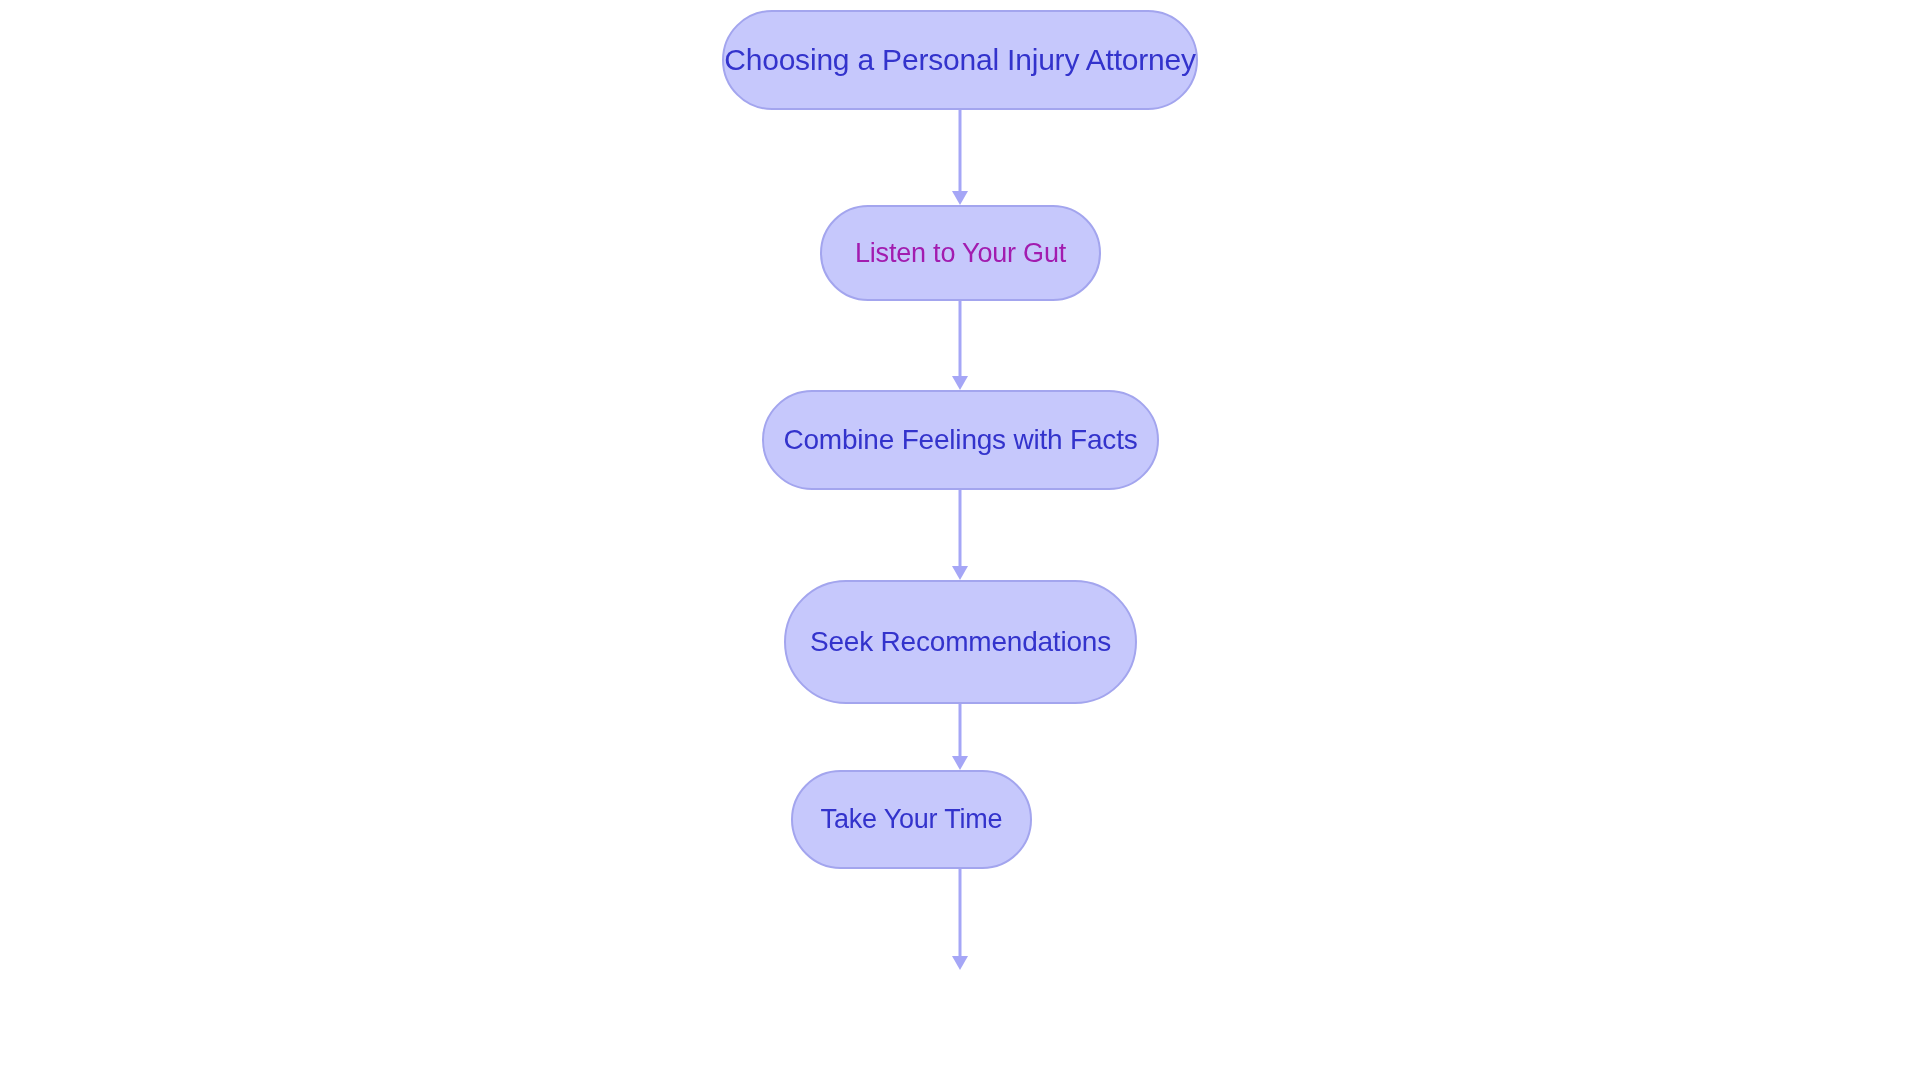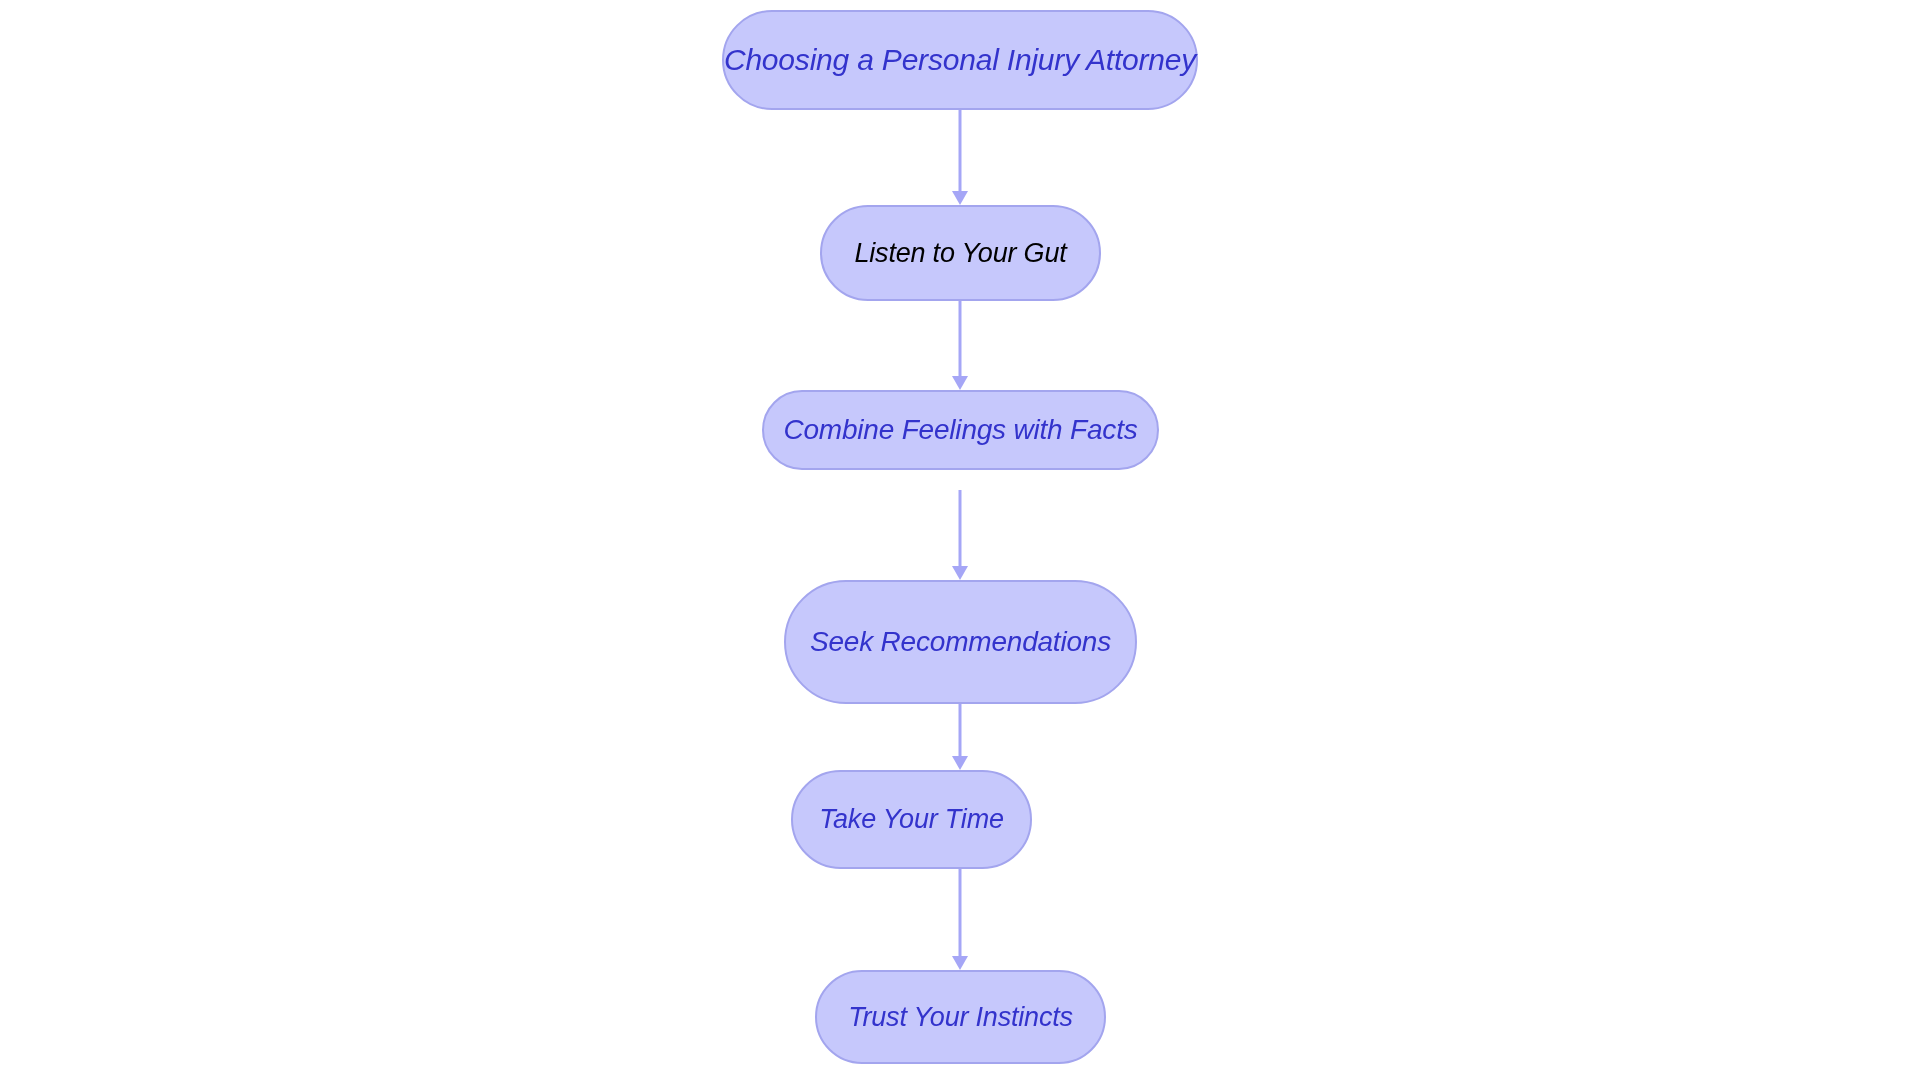--- a/index.html
+++ b/index.html
@@ -12,21 +12,20 @@
     width: 1920px;
     height: 1083px;
     font-family: "Liberation Sans", sans-serif;
     overflow: hidden;
   }
   #flowchart-root {
     position: relative;
     width: 1920px;
     height: 1083px;
     background: #ffffff;
-    font-style: italic;
   }
   .flow-node {
     position: absolute;
     box-sizing: border-box;
     display: flex;
     align-items: center;
     justify-content: center;
     background: #c6c8fc;
     border: 2px solid #a3a5ee;
     border-radius: 999px;
@@ -81,28 +80,25 @@
     </div>
     <div class="flow-edge" style="left: 948px; top: 869px; width: 24px; height: 101px;">
       <svg width="24" height="101" viewBox="0 0 24 101">
         <line x1="12" y1="0" x2="12" y2="87" stroke="#a5a6f6" stroke-width="3"></line>
         <polygon points="4,87 20,87 12,101" fill="#a5a6f6"></polygon>
       </svg>
     </div>
     <div class="flow-node" style="left: 722px; top: 10px; width: 476px; height: 100px; font-size: 30px; background: rgb(198, 200, 252); border-color: rgb(163, 165, 238); color: rgb(51, 51, 204);">
       <span class="flow-node-label">Choosing a Personal Injury Attorney</span>
     </div>
-    <div class="flow-node" style="left: 820px; top: 205px; width: 281px; height: 96px; font-size: 27px; background: rgb(198, 200, 252); border-color: rgb(163, 165, 238); color: #000000;">
+    <div class="flow-node" style="left: 820px; top: 205px; width: 281px; height: 96px; font-size: 27px; background: rgb(198, 200, 252); border-color: rgb(163, 165, 238); color: #a21caf;">
       <span class="flow-node-label">Listen to Your Gut</span>
     </div>
-    <div class="flow-node" style="left: 762px; top: 390px; width: 397px; height: 80px; font-size: 28px; background: rgb(198, 200, 252); border-color: rgb(163, 165, 238); color: rgb(51, 51, 204);">
+    <div class="flow-node" style="left: 762px; top: 390px; width: 397px; height: 100px; font-size: 28px; background: rgb(198, 200, 252); border-color: rgb(163, 165, 238); color: rgb(51, 51, 204);">
       <span class="flow-node-label">Combine Feelings with Facts</span>
     </div>
     <div class="flow-node" style="left: 784px; top: 580px; width: 353px; height: 124px; font-size: 28px; background: rgb(198, 200, 252); border-color: rgb(163, 165, 238); color: rgb(51, 51, 204);">
       <span class="flow-node-label">Seek Recommendations</span>
     </div>
     <div class="flow-node" style="left: 791px; top: 770px; width: 241px; height: 99px; font-size: 27px; background: rgb(198, 200, 252); border-color: rgb(163, 165, 238); color: rgb(51, 51, 204);">
       <span class="flow-node-label">Take Your Time</span>
     </div>
-    <div class="flow-node" style="left: 815px; top: 970px; width: 291px; height: 94px; font-size: 27px; background: rgb(198, 200, 252); border-color: rgb(163, 165, 238); color: rgb(51, 51, 204);">
-      <span class="flow-node-label">Trust Your Instincts</span>
-    </div>
   </div>
 
 </body></html>

